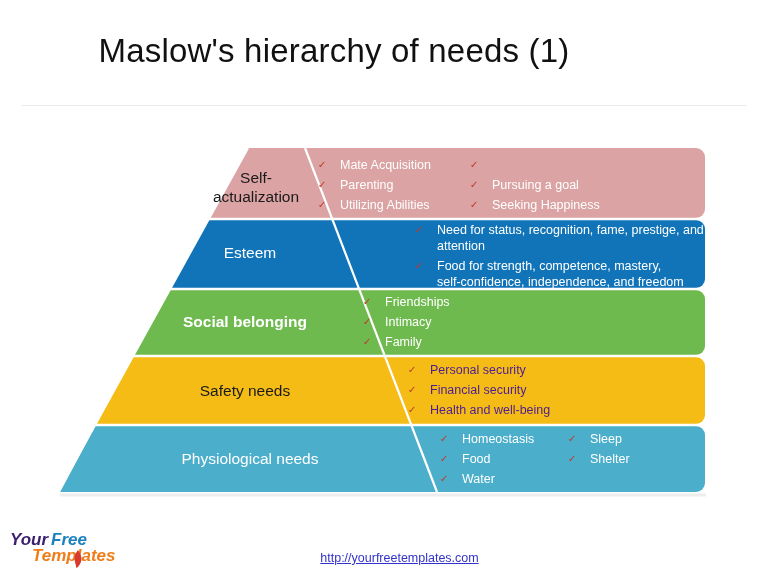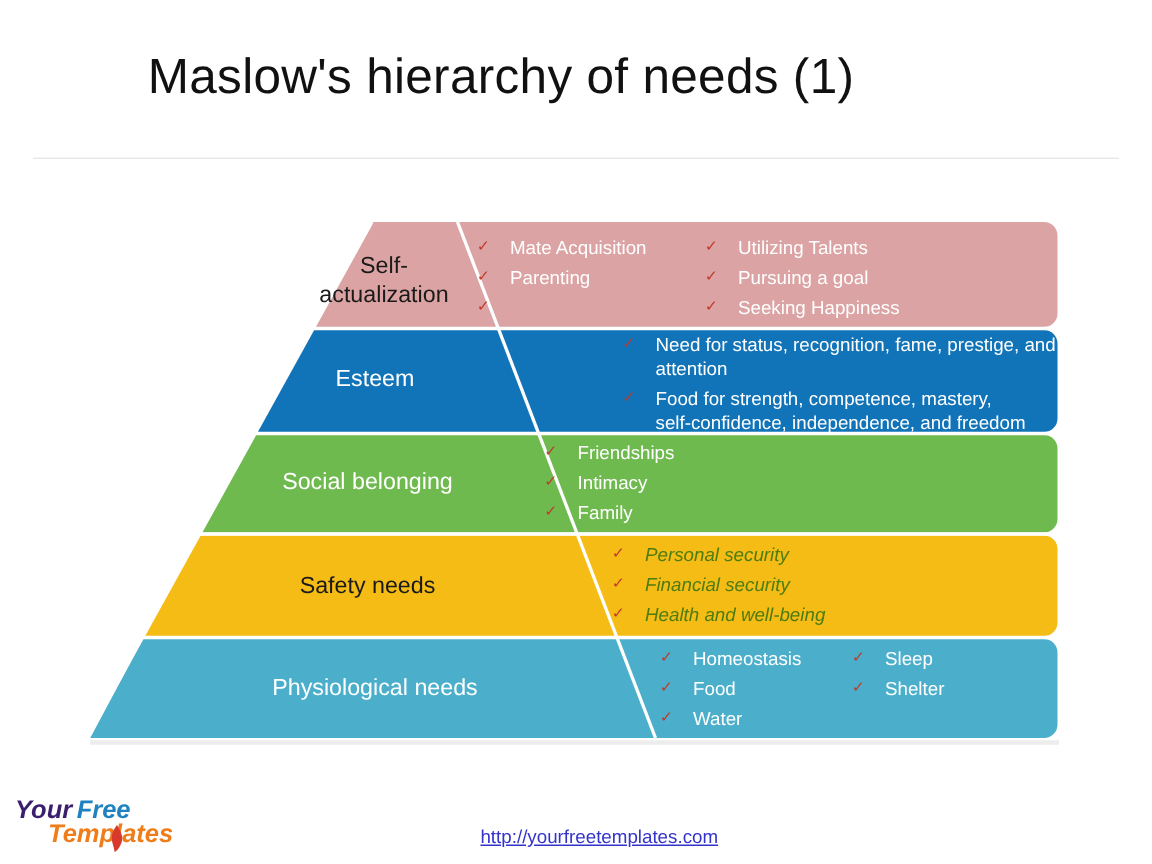--- a/index.html
+++ b/index.html
@@ -92,21 +92,21 @@
     width: 9px;
     margin-right: 13px;
     font-size: 10px;
     line-height: 16px;
     color: #c0392b;
     transform: scaleX(1.05);
   }
   .bullet .btxt { flex: 1 1 auto; }
 
   .light .bullet .btxt { color: #ffffff; }
-  .dark  .bullet .btxt { color: #4d7c0f; font-style: italic; }
+  .dark  .bullet .btxt { color: #4c1d95; }
   .dark  .bullet .chk  { color: #c0392b; }
 
   
   #logo {
     position: absolute;
     left: 6px; top: 528px;
     width: 138px; height: 44px;
   }
   .logo-row1 { position: absolute; left: 4px; top: 2px; white-space: nowrap; }
   .logo-row2 { position: absolute; left: 26px; top: 18px; white-space: nowrap; }
@@ -159,44 +159,44 @@
       <line x1="58" y1="425" x2="706" y2="425" stroke="#ffffff" stroke-width="2.4"></line>
 
       <line x1="60" y1="495" x2="706" y2="495" stroke="#ededed" stroke-width="3"></line>
     </svg>
 
     <div class="tier-label dark" style="left:196px; top:168px; width:120px;">Self-
 actualization</div>
 
     <div class="tier-label" style="left:176px; top:243px; width:148px;">Esteem</div>
 
-    <div class="tier-label" style="left:130px; top:312px; width:230px;">Social belonging</div>
+    <div class="tier-label" style="left:130px; top:312px; width:230px;font-weight:bold;">Social belonging</div>
 
     <div class="tier-label dark" style="left:110px; top:381px; width:270px;">Safety needs</div>
 
     <div class="tier-label" style="left:90px; top:449px; width:320px;">Physiological needs</div>
 
     <div class="bullets light" style="left:318px; top:157px;">
       <div class="bcol" style="width:152px;">
         <div class="bullet">
           <span class="chk">✓</span>
           <span class="btxt">Mate Acquisition</span>
         </div>
         <div class="bullet">
           <span class="chk">✓</span>
           <span class="btxt">Parenting</span>
         </div>
         <div class="bullet">
           <span class="chk">✓</span>
+          <span class="btxt">Utilizing Abilities</span>
         </div>
       </div>
       <div class="bcol" style="width:160px;">
         <div class="bullet">
           <span class="chk">✓</span>
-          <span class="btxt">Utilizing Talents</span>
         </div>
         <div class="bullet">
           <span class="chk">✓</span>
           <span class="btxt">Pursuing a goal</span>
         </div>
         <div class="bullet">
           <span class="chk">✓</span>
           <span class="btxt">Seeking Happiness</span>
         </div>
       </div>

